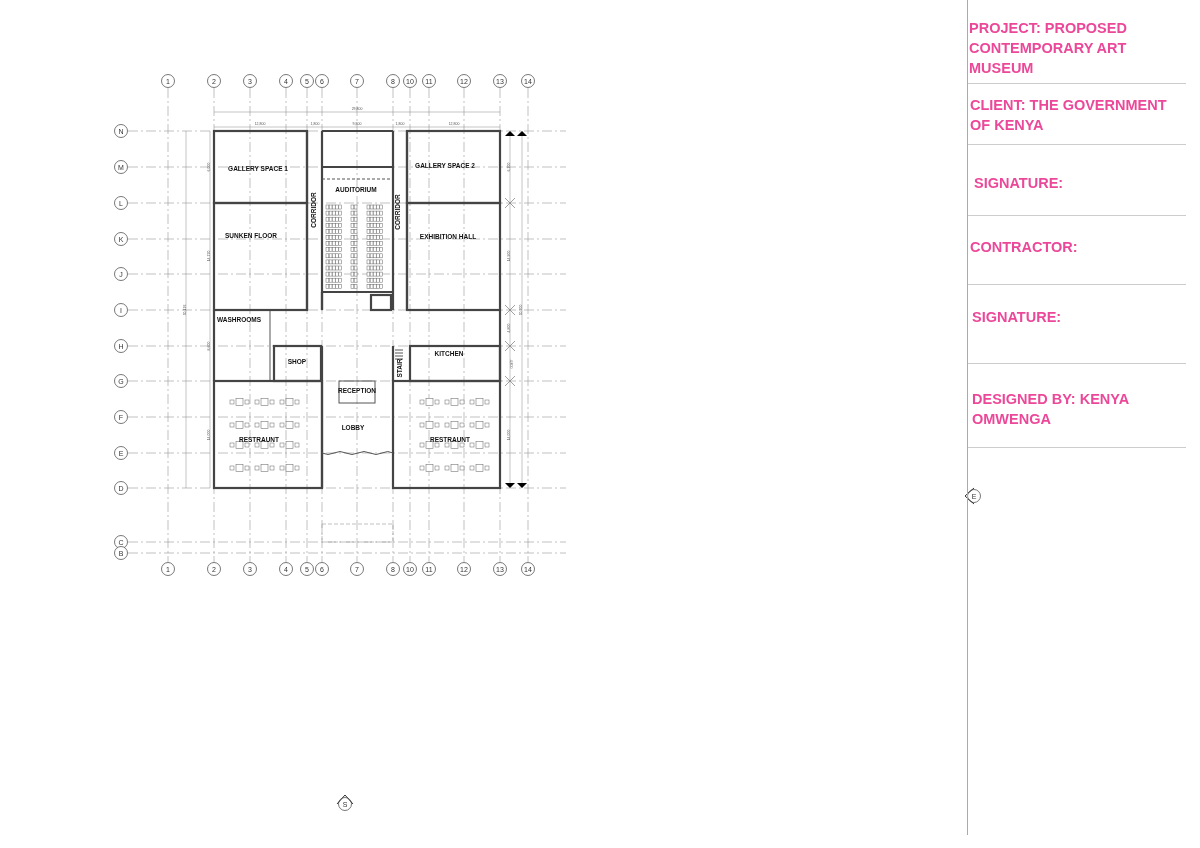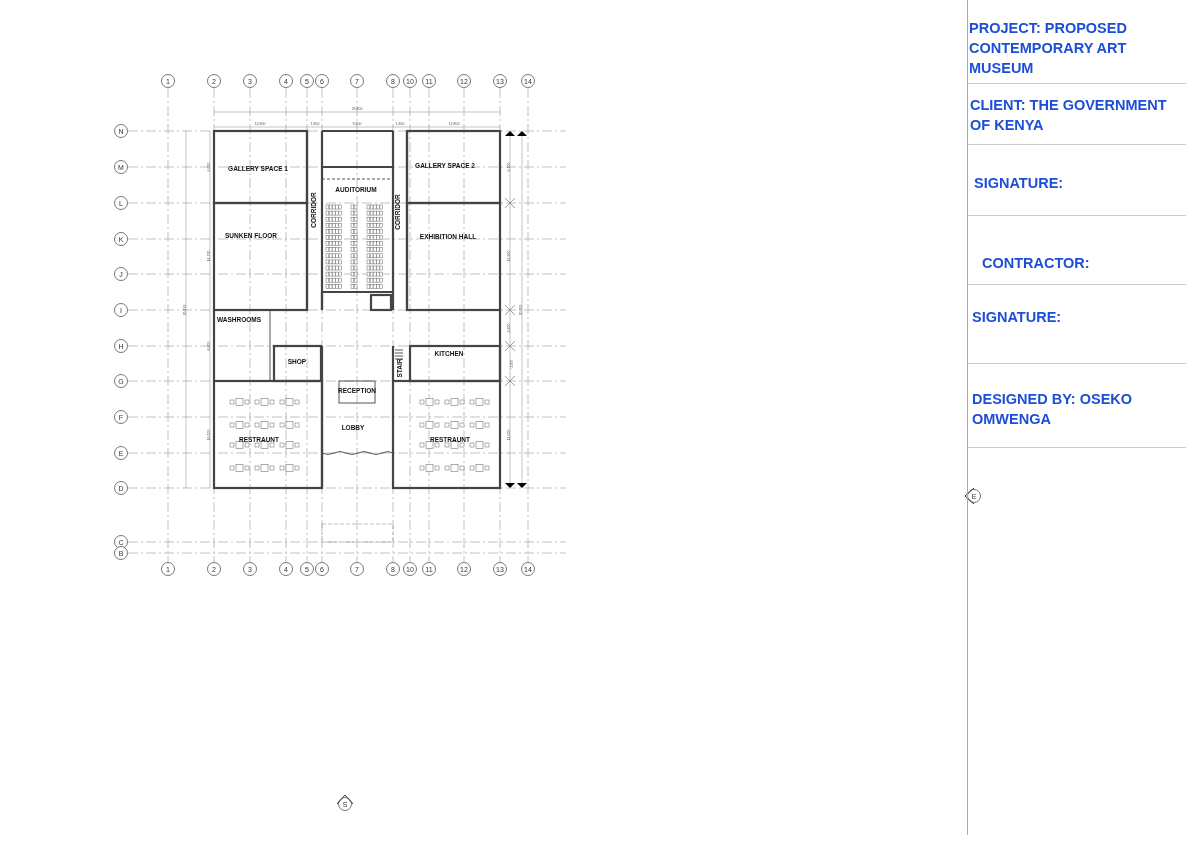--- a/index.html
+++ b/index.html
@@ -12,21 +12,21 @@
   .wall-thin { stroke:#555; stroke-width:1; fill:none; }
   .room-label { font-family:"Liberation Sans", sans-serif; font-weight:bold; font-size:6.5px; fill:#111; text-anchor:middle; }
   .dim-line { stroke:#888; stroke-width:0.5; fill:none; }
   .dim-text { font-family:"Liberation Sans", sans-serif; font-size:3.5px; fill:#555; text-anchor:middle; }
   .seat { fill:#fff; stroke:#666; stroke-width:0.5; }
   .table { fill:#fff; stroke:#777; stroke-width:0.6; }
   .chair { fill:#fff; stroke:#666; stroke-width:0.5; }
 
   #title-block { position:absolute; left:967px; top:0; width:233px; height:835px; border-left:1.5px solid #aaa; }
   .tb-cell { position:absolute; left:0; width:218px; border-bottom:1.5px solid #ccc; }
-  .tb-text { position:absolute; font-family:"Liberation Sans", sans-serif; font-weight:bold; font-size:14.5px; color:#1d4ed8; line-height:20px; white-space:pre-line; }
+  .tb-text { position:absolute; font-family:"Liberation Sans", sans-serif; font-weight:bold; font-size:14.5px; color:#ec4899; line-height:20px; white-space:pre-line; }
 </style>
 </head>
 <body>
 
 <svg id="plan" viewBox="0 0 1200 848" xmlns="http://www.w3.org/2000/svg">
   <g id="grid-lines">
       <line class="grid-line" x1="168" y1="88" x2="168" y2="562"></line>
       <line class="grid-line" x1="214" y1="88" x2="214" y2="562"></line>
       <line class="grid-line" x1="250" y1="88" x2="250" y2="562"></line>
       <line class="grid-line" x1="286" y1="88" x2="286" y2="562"></line>
@@ -568,22 +568,22 @@
 MUSEUM</div>
   </div>
   <div class="tb-cell" style="top:84px;height:60px;text-decoration:underline;">
     <div class="tb-text" style="left:2px;top:11px;">CLIENT: THE GOVERNMENT
 OF KENYA</div>
   </div>
   <div class="tb-cell" style="top:145px;height:70px;">
     <div class="tb-text" style="left:6px;top:28px;">SIGNATURE:</div>
   </div>
   <div class="tb-cell" style="top:216px;height:68px;">
-    <div class="tb-text" style="left:14px;top:21px;margin-top:16px;">CONTRACTOR:</div>
+    <div class="tb-text" style="left:2px;top:21px;">CONTRACTOR:</div>
   </div>
   <div class="tb-cell" style="top:285px;height:78px;">
     <div class="tb-text" style="left:4px;top:22px;">SIGNATURE:</div>
   </div>
   <div class="tb-cell" style="top:364px;height:83px;">
-    <div class="tb-text" style="left:4px;top:25px;">DESIGNED BY: OSEKO
+    <div class="tb-text" style="left:4px;top:25px;">DESIGNED BY: KENYA
  OMWENGA</div>
   </div>
 </div>
 
 </body></html>

